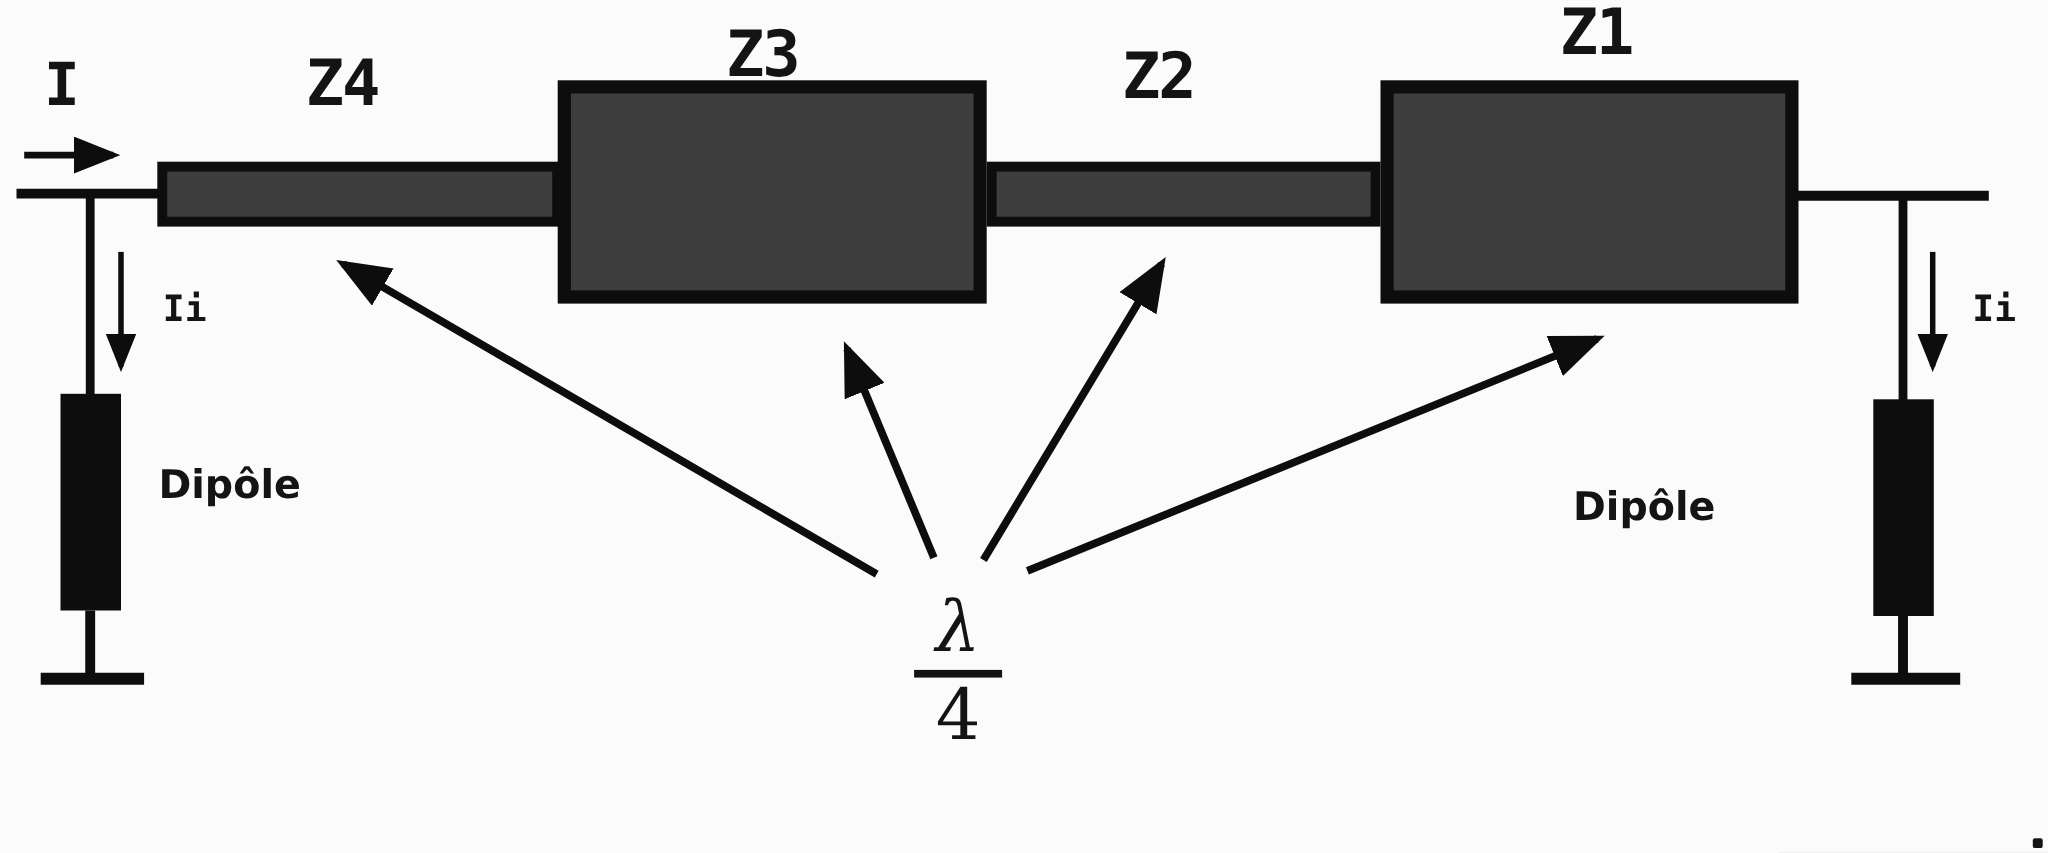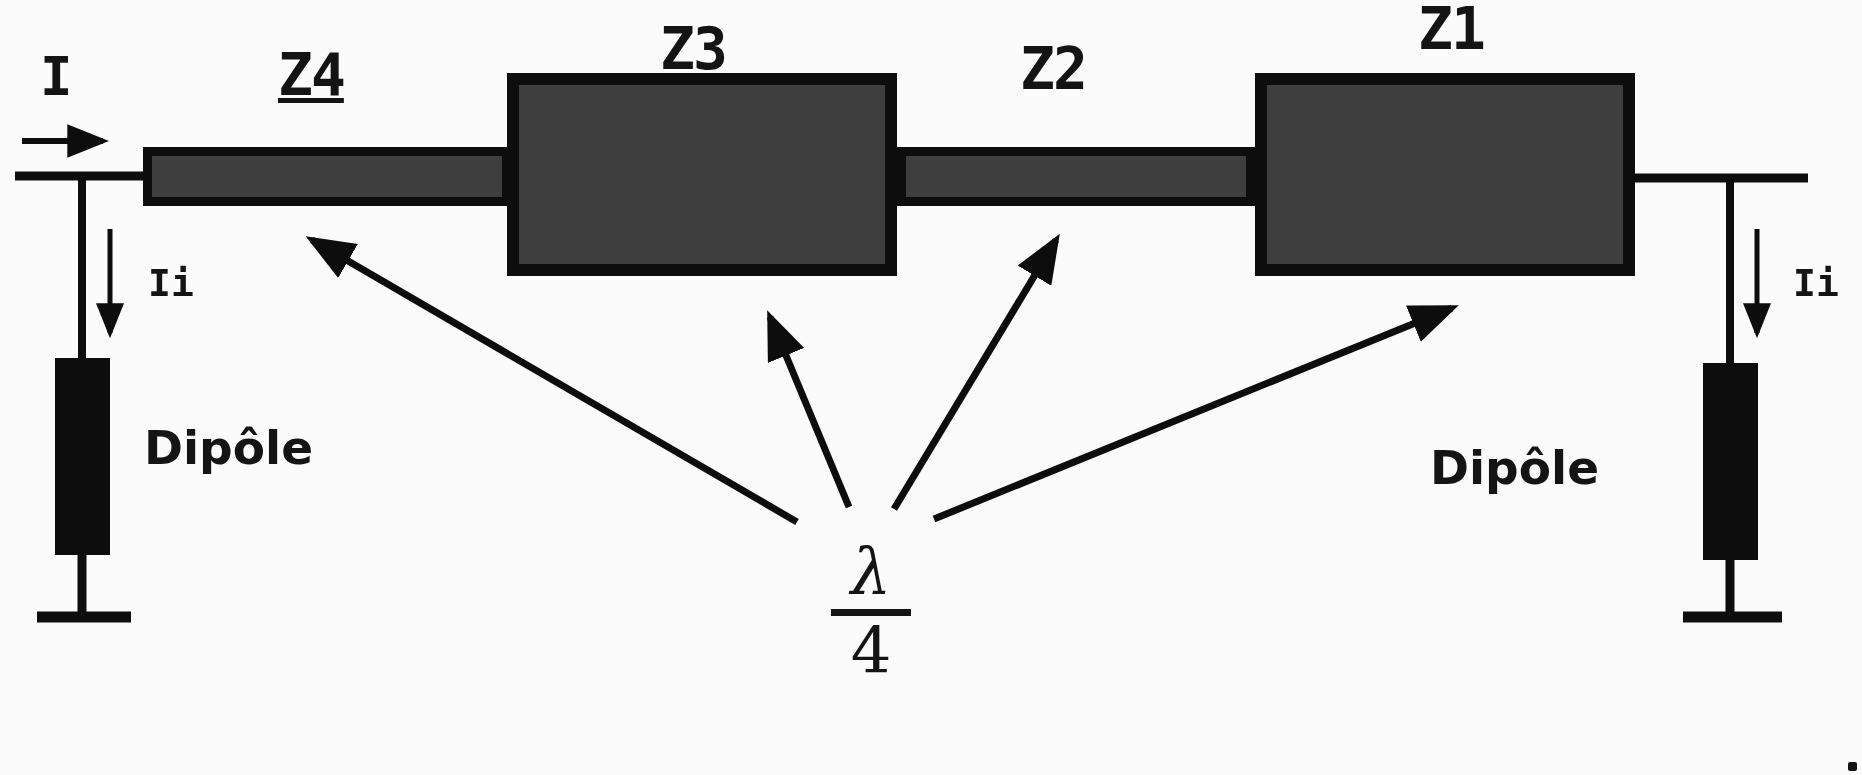--- a/index.html
+++ b/index.html
@@ -15,26 +15,26 @@
   .lbl{
     position:absolute;
     font-family:"DejaVu Sans Mono", monospace;
     font-weight:bold;
     line-height:1;
     white-space:nowrap;
     color:#141414;
   }
   .z-lbl{font-size:58px;letter-spacing:-2px;}
   .i-lbl{font-size:54px;}
-  .ii-lbl{font-size:38px;}
+  .ii-lbl{font-size:33px;}
   .dipole-lbl{
     position:absolute;
     font-family:"DejaVu Sans", sans-serif;
     font-weight:bold;
-    font-size:47px;
+    font-size:36px;
     line-height:1;
     color:#141414;
     white-space:nowrap;
   }
   #fraction{
     position:absolute;
     left:821px;top:538px;width:100px;
     text-align:center;
     font-family:"DejaVu Serif", serif;
     color:#141414;
@@ -80,21 +80,21 @@
     <line x1="1730" y1="558" x2="1730" y2="613" stroke="#0d0d0d" stroke-width="9"></line>
     <line x1="1683" y1="617" x2="1782" y2="617" stroke="#0d0d0d" stroke-width="11"></line>
 
     <line x1="797" y1="522" x2="312" y2="240" stroke="#0d0d0d" stroke-width="7" marker-end="url(#ah)"></line>
     <line x1="849" y1="507" x2="770" y2="317" stroke="#0d0d0d" stroke-width="7" marker-end="url(#ah)"></line>
     <line x1="894" y1="509" x2="1056" y2="240" stroke="#0d0d0d" stroke-width="7" marker-end="url(#ah)"></line>
     <line x1="934" y1="519" x2="1452" y2="308" stroke="#0d0d0d" stroke-width="7" marker-end="url(#ah)"></line>
   </svg>
 
   <div class="lbl i-lbl" style="left:40px;  top:50px;">I</div>
-  <div class="lbl z-lbl" style="left:278px; top:46px;text-decoration:underline;">Z4</div>
+  <div class="lbl z-lbl" style="left:278px; top:46px;">Z4</div>
   <div class="lbl z-lbl" style="left:660px; top:20px;">Z3</div>
   <div class="lbl z-lbl" style="left:1020px;top:40px;">Z2</div>
   <div class="lbl z-lbl" style="left:1402px;top:0px;margin-left:16px;">Z1</div>
   <div class="lbl ii-lbl" style="left:148px; top:264px;">Ii</div>
   <div class="lbl ii-lbl" style="left:1793px;top:264px;">Ii</div>
 
   <div class="dipole-lbl" style="left:144px; top:424px;">Dipôle</div>
   <div class="dipole-lbl" style="left:1430px;top:444px;">Dipôle</div>
 
   <div id="fraction">

